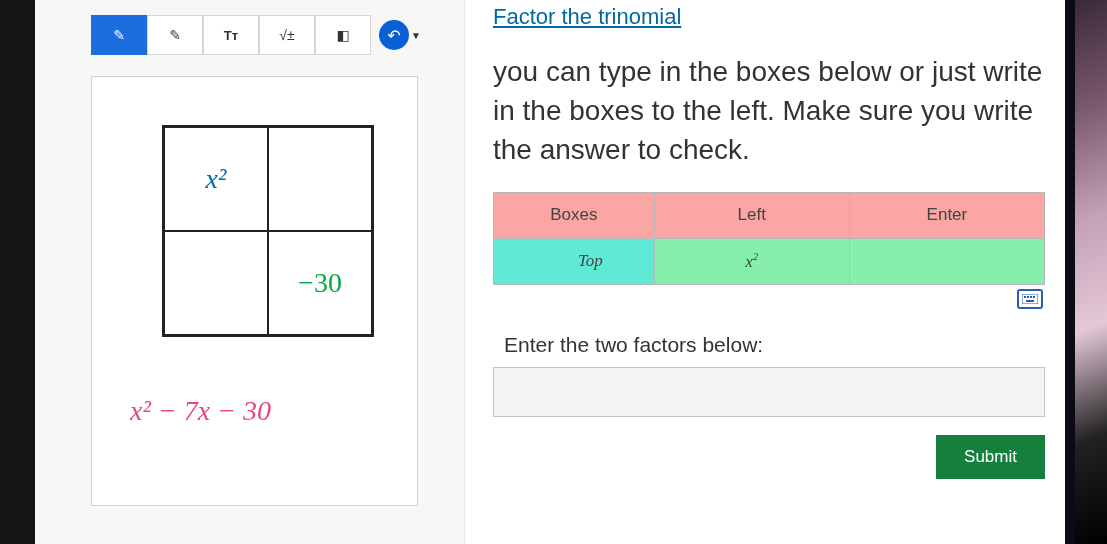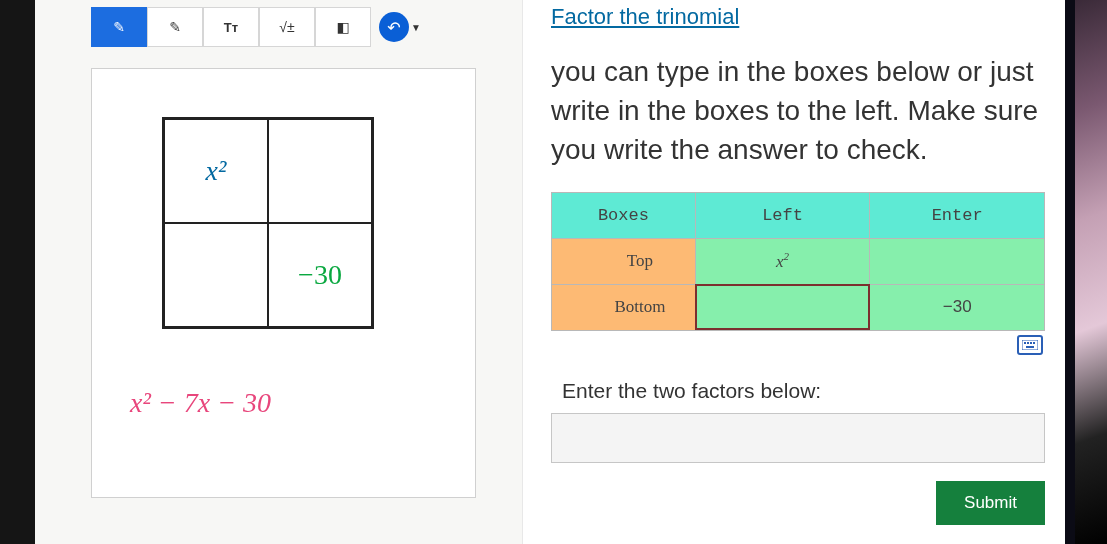--- a/index.html
+++ b/index.html
@@ -29,22 +29,22 @@
     background: linear-gradient(160deg,#3a2a38 0%, #7a5870 20%, #c4a0b4 40%, #e4c8d8 60%, #222 80%, #000 100%);
   }
   .side-right-border {
     position: absolute;
     right: 32px; top: 0; width: 10px; height: 544px;
     background: #0b0b15;
   }
 
   
   .left-panel {
-    width: 488px;
-    padding: 0 6px;
+    width: 430px;
+    padding: 8px 6px;
     background: #f7f7f5;
     position: relative;
     border-right: 1px solid #e8e8e8;
   }
   .toolbar {
     display: flex;
     align-items: center;
     height: 54px;
     gap: 0;
     padding-left: 50px;
@@ -142,26 +142,27 @@
     margin-bottom: 4px;
   }
   .answer-table td, .answer-table th {
     border: 1px solid #b8b8b8;
     height: 46px;
     text-align: center;
     font-size: 17px;
     color: #444;
   }
   .answer-table th {
+    background: #fca5a5;
+    font-weight: normal;
+    font-family: Liberation Sans, sans-serif;
+  }
+  .row-label {
     background: #5eead4;
-    font-weight: normal;
-    font-family: Liberation Mono, monospace;
-  }
-  .row-label {
-    background: #fdba74;
+    font-style: italic;
     font-family: Georgia, serif;
     width: 140px;
     padding-left: 33px;
   }
   .cell-input {
     background: #86efac;
     width: 170px;
   }
   .cell-input.active-cell {
     outline: 2px solid #7c2f2f;
@@ -273,25 +274,20 @@
           <tr>
         <th>Boxes</th>
         <th>Left</th>
         <th>Enter</th>
       </tr>
       <tr>
         <td class="row-label">Top</td>
         <td class="cell-input"><span class="math-xi2"><i>x</i><sup>2</sup></span></td>
         <td class="cell-input"><span></span></td>
       </tr>
-      <tr>
-        <td class="row-label">Bottom</td>
-        <td class="cell-input active-cell"><span></span></td>
-        <td class="cell-input"><span>−30</span></td>
-      </tr>
     </tbody>
       </table>
     <div class="kb-row">
       <span class="kb-icon">
         <svg width="16" height="10" viewBox="0 0 16 10">
           <rect x="0" y="0" width="16" height="10" fill="none" stroke="#2a5fb6" stroke-width="1"></rect>
           <rect x="2" y="2" width="2" height="2" fill="#2a5fb6"></rect>
             <rect x="5" y="2" width="2" height="2" fill="#2a5fb6"></rect>
           <rect x="8" y="2" width="2" height="2" fill="#2a5fb6"></rect>
             <rect x="11" y="2" width="2" height="2" fill="#2a5fb6"></rect>

